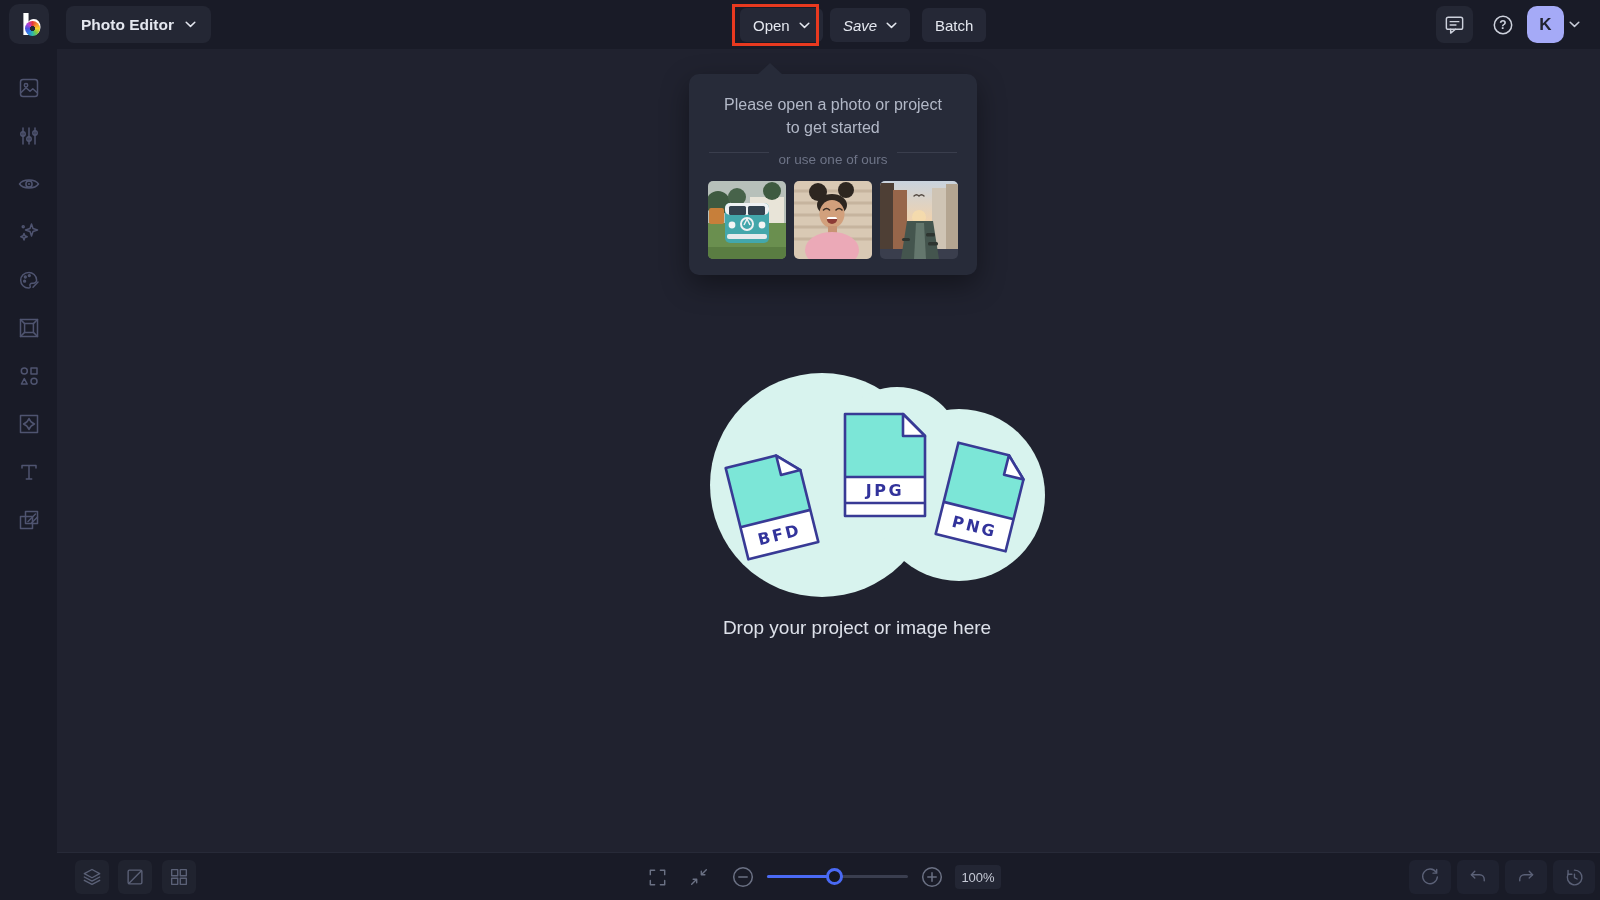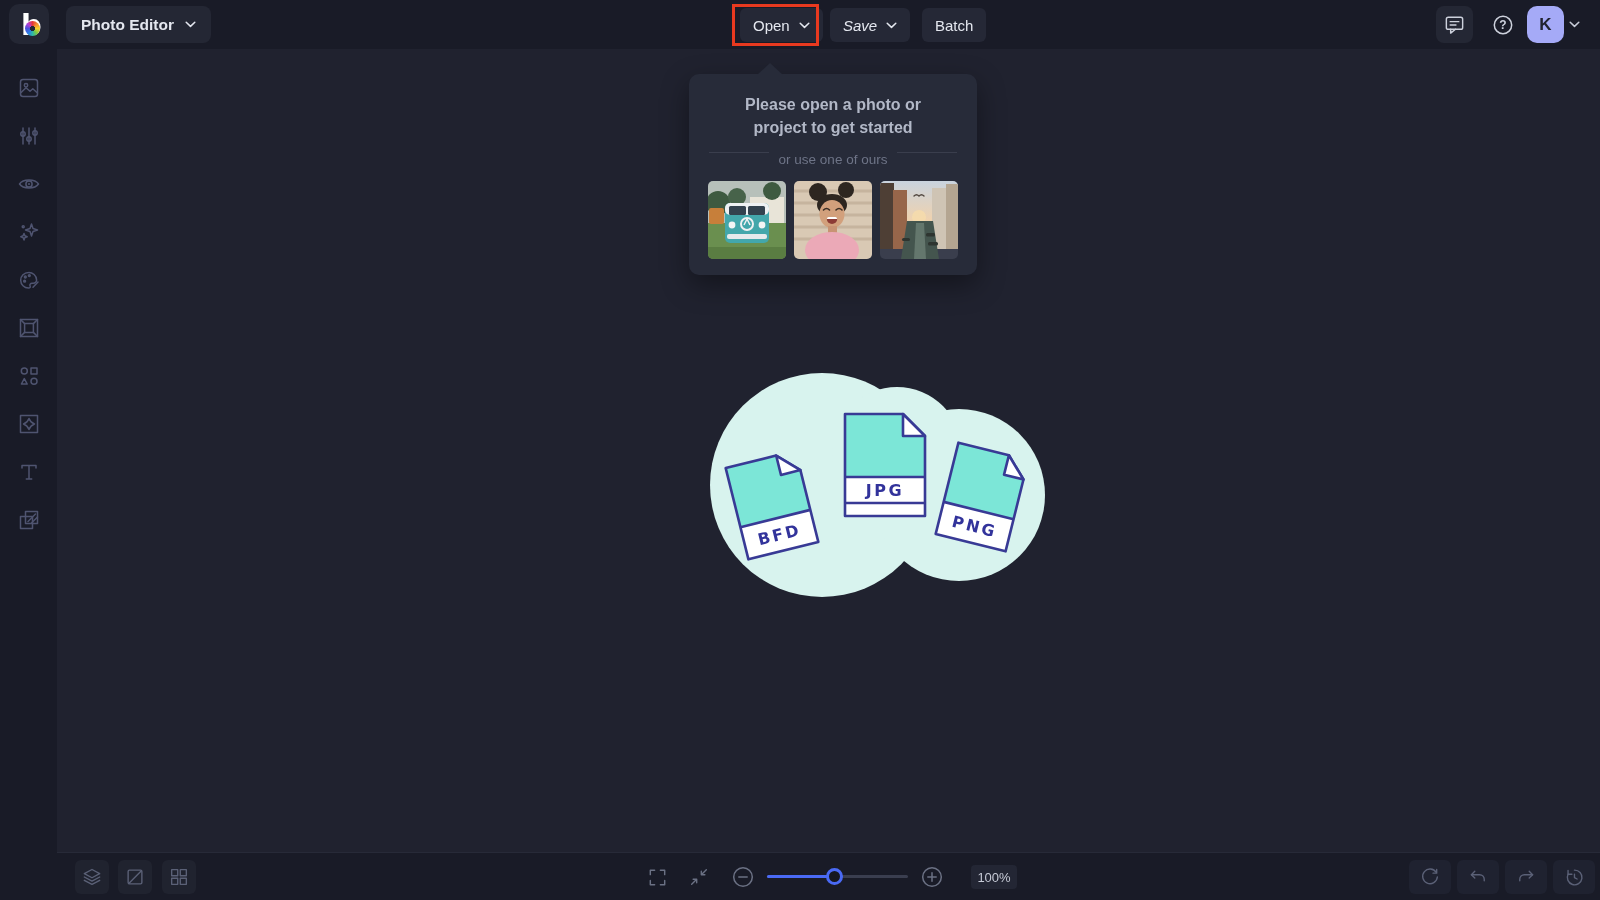--- a/index.html
+++ b/index.html
@@ -45,21 +45,21 @@
   .side-btn { width:40px; height:40px; border-radius:8px; display:flex; align-items:center; justify-content:center; color:#4f5470; cursor:pointer; }
 
   
   .canvas { position:absolute; left:57px; top:49px; right:0; bottom:48px; background:#20222f; }
 
   
   .popover { position:absolute; left:689px; top:74px; width:288px; border-radius:10px; background:#272b39;
     box-shadow:0 10px 28px rgba(0,0,0,.4); padding:19px 16px 16px; z-index:15; }
   .popover-arrow { position:absolute; left:68px; top:-11px; width:0; height:0;
     border-left:13px solid transparent; border-right:13px solid transparent; border-bottom:12px solid #272b39; }
-  .popover-title { text-align:center; font-size:16px; line-height:23px; color:#b2b8c7; padding:0 14px;font-weight:bold; }
+  .popover-title { text-align:center; font-size:16px; line-height:23px; color:#b2b8c7; padding:0 14px; }
   .popover-divider { margin-top:13px; display:flex; align-items:flex-start; gap:10px; color:#6e7487; font-size:13.5px; padding:0 4px; }
   .popover-divider .line { flex:1; height:1px; background:#3a3e4d; }
   .thumb-row { margin-top:14px; display:flex; justify-content:center; gap:8px; }
   .thumb { width:78px; height:78px; border-radius:5px; overflow:hidden; cursor:pointer; background:#3a3e4d; }
 
   
   .illustration { position:absolute; left:650px; top:318px; }
   .file-label { font-family:"DejaVu Sans", sans-serif; font-weight:700; font-size:16px; letter-spacing:2.5px; fill:#32339b; }
   .drop-hint { position:absolute; left:57px; right:0; top:568px; text-align:center; font-size:19px; color:#dde1ea; }
 
@@ -67,21 +67,21 @@
   .bottombar { position:absolute; left:57px; right:0; bottom:0; height:48px; background:#191b27; border-top:1px solid #272a38; z-index:10; }
   .bb-btn { position:absolute; top:7px; width:34px; height:34px; border-radius:6px; background:#20232f;
     display:flex; align-items:center; justify-content:center; color:#5b6177; cursor:pointer; }
   .bb-plain { background:transparent; color:#6b7184; }
   .bb-right { width:42px; background:#1f2230; }
   .slider { position:absolute; left:710px; top:22px; width:141px; height:3px; border-radius:2px; background:#3a3e4f; cursor:pointer; }
   .slider-fill { position:absolute; left:0; top:0; height:3px; width:67px; border-radius:2px; background:#4a6af5; }
   .slider-thumb { position:absolute; left:59px; top:-7px; width:17px; height:17px; border-radius:50%;
     background:#15171f; border:3px solid #4a6af5; cursor:grab; }
   .zoom-chip { position:absolute; left:898px; top:12px; width:46px; height:24px; border-radius:4px; background:#232634;
-    display:flex; align-items:center; justify-content:center; font-size:13px; color:#c6cad6;margin-left:16px; }
+    display:flex; align-items:center; justify-content:center; font-size:13px; color:#c6cad6; }
 </style>
 </head>
 <body>
 
 <div class="topbar">
   <div class="logo-btn">
     <span class="logo-b">b</span>
     <span class="logo-wheel"></span>
   </div>
 
@@ -238,20 +238,21 @@
 
     <g transform="translate(238,82) rotate(14 37 48)">
       <path d="M1,1 H53 L73,21 V95 H1 Z" fill="#7ce6d7"></path>
       <rect x="1" y="62" width="72" height="33" fill="#ffffff"></rect>
       <path d="M1,1 H53 L73,21 V95 H1 Z" fill="none" stroke="#383a95" stroke-width="2.6" stroke-linejoin="round"></path>
       <path d="M53,1 L73,21 H53 Z" fill="#ffffff" stroke="#383a95" stroke-width="2.6" stroke-linejoin="round"></path>
       <path d="M1,62 H73" stroke="#383a95" stroke-width="2.6"></path>
       <text class="file-label" x="37" y="84" text-anchor="middle">PNG</text>
     </g>
   </svg>
+  <div class="drop-hint">Drop your project or image here</div>
 </div>
 
 <div class="popover">
   <div class="popover-arrow"></div>
   <div class="popover-title">Please open a photo or project to get started</div>
   <div class="popover-divider">
     <span class="line"></span>
     <span>or use one of ours</span>
     <span class="line"></span>
   </div>

